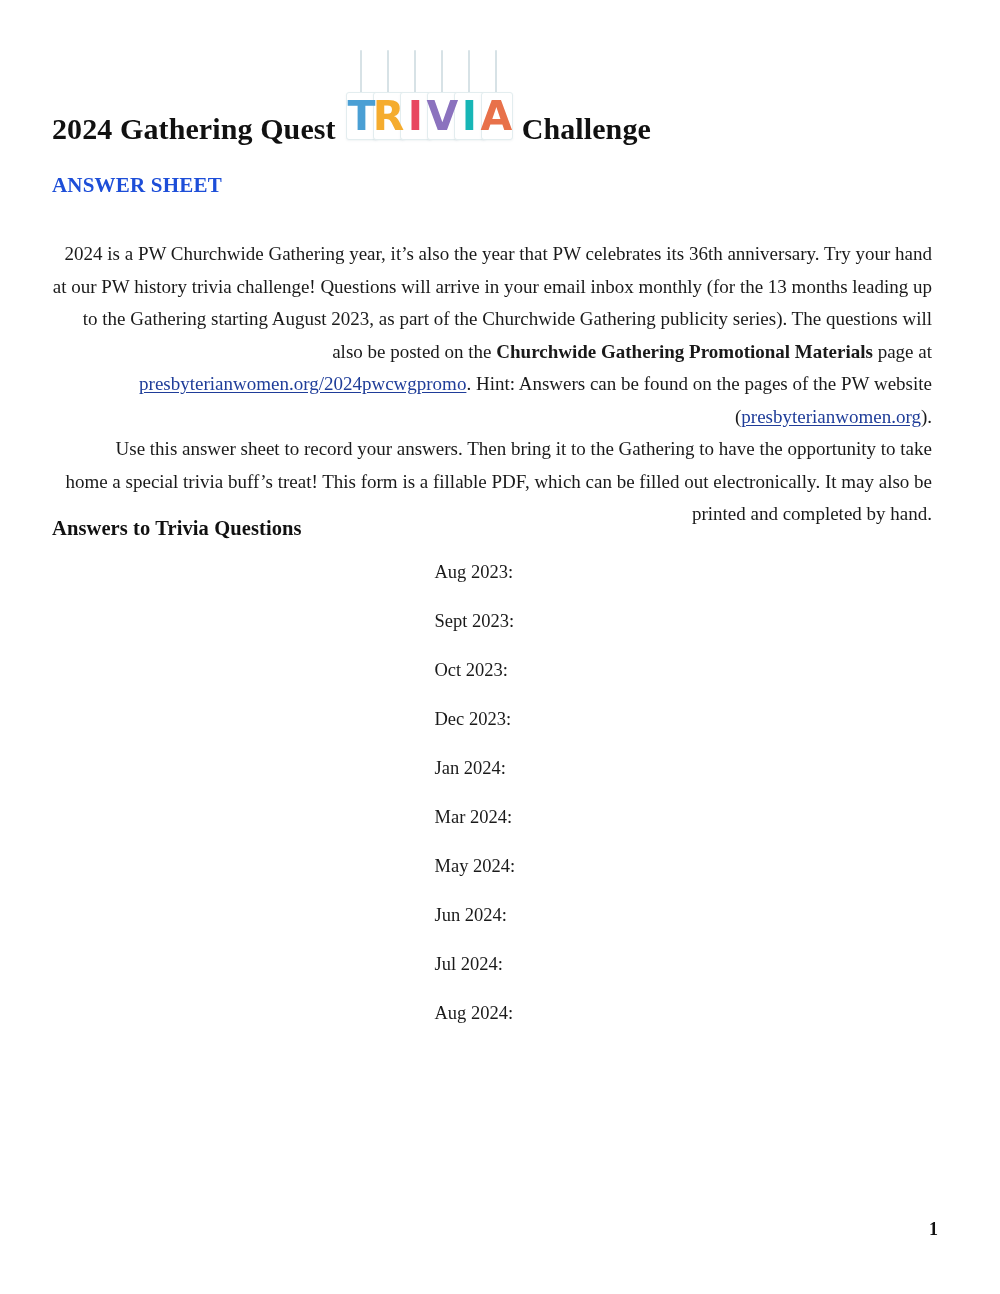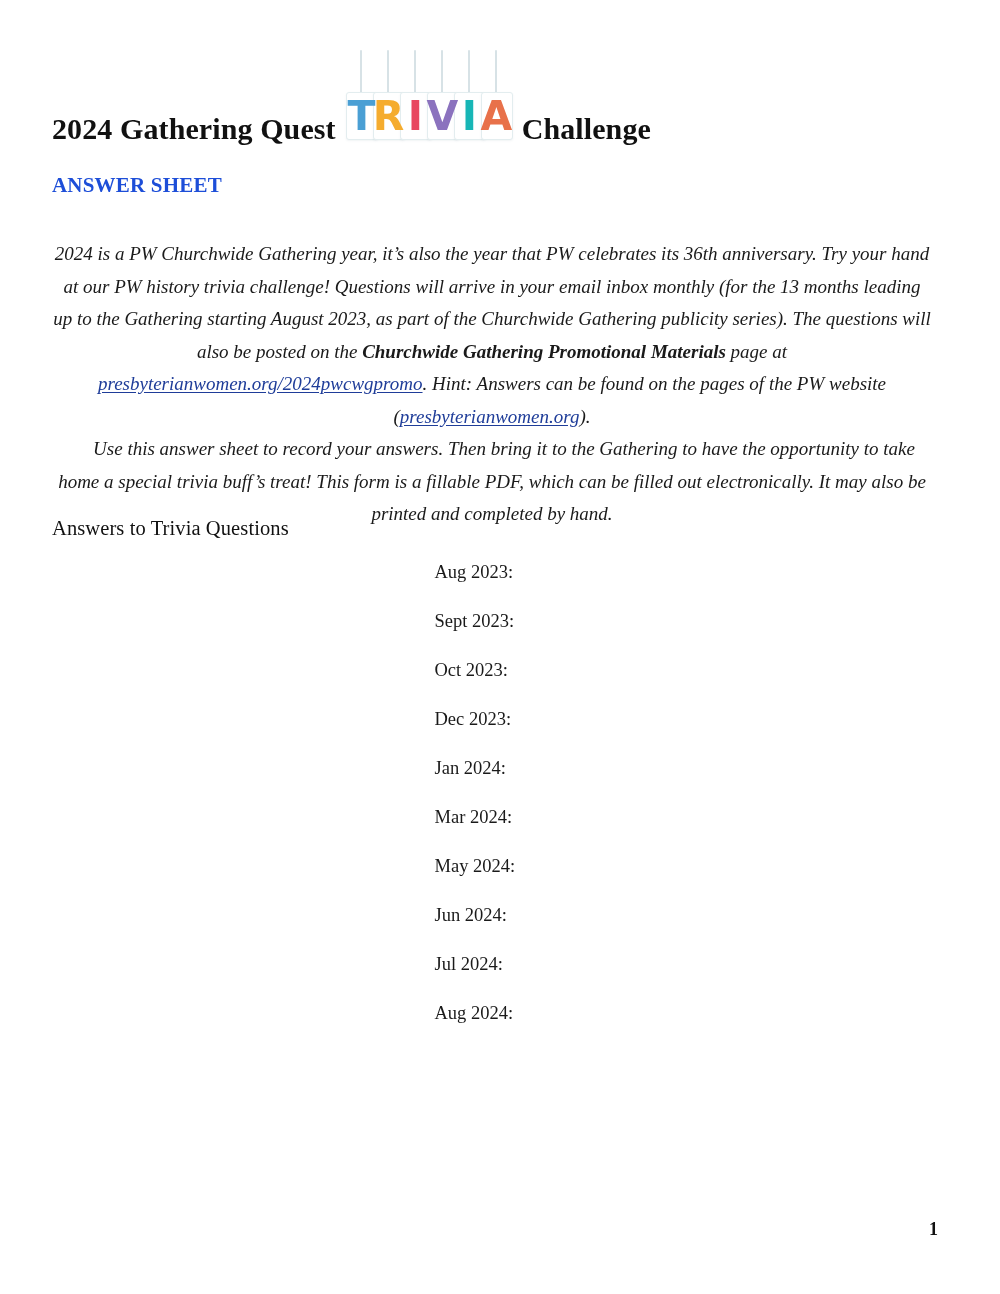--- a/index.html
+++ b/index.html
@@ -116,40 +116,39 @@
     font-weight: bold;
     letter-spacing: 0.2px;
     color: #1d4ed8;
   }
 
   .h-answers-to {
     position: absolute;
     left: 52px;
     top: 517px;
     font-size: 20.5px;
-    font-weight: normal;
+    font-weight: bold;
     letter-spacing: 0.1px;
     color: #111111;
   }
 
   
   .body-block {
     position: absolute;
     left: 52px;
     top: 238px;
     width: 880px;
   }
 
   .para {
     font-size: 19px;
     line-height: 32.5px;
     color: #1a1a1a;
-    text-align: center;
+    text-align: right;
     margin: 0;
-    font-style: italic;
   }
 
   .para + .para {
     margin-top: 0px;
   }
 
   .para.indented {
     text-indent: 24px;
   }
 

